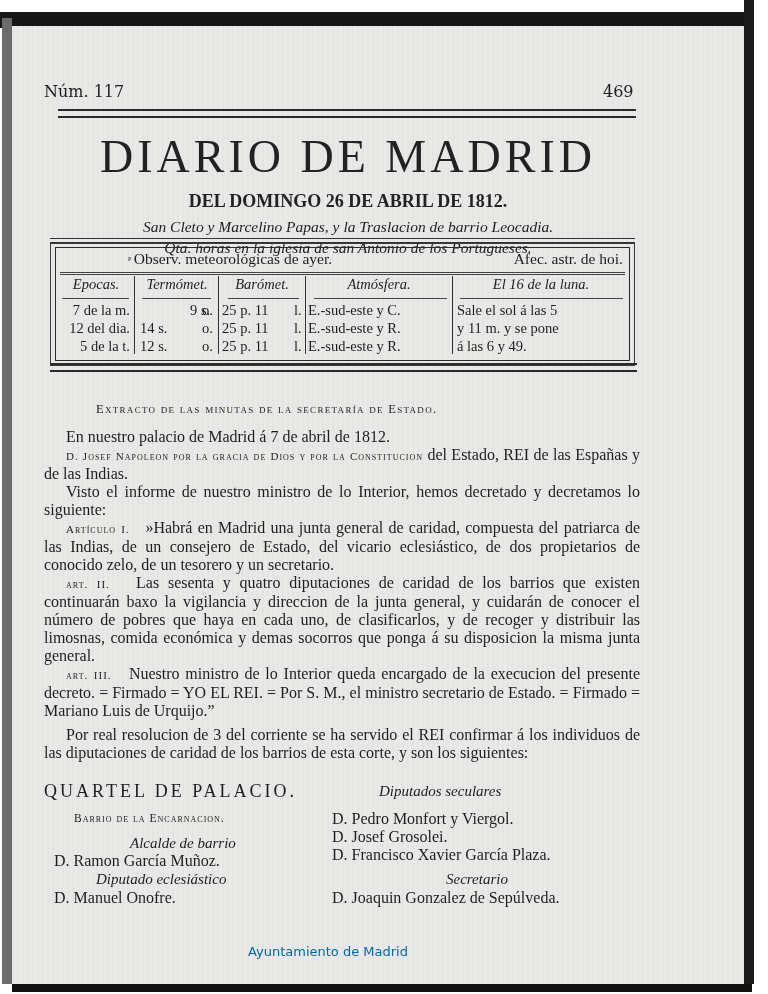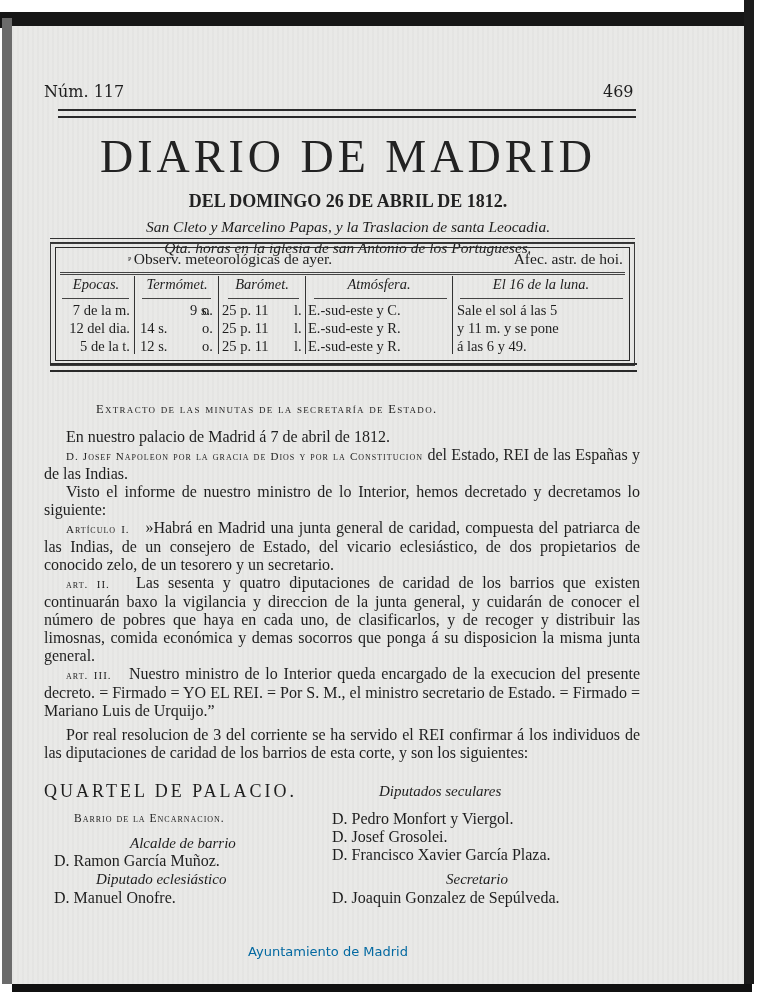--- a/index.html
+++ b/index.html
@@ -68,21 +68,21 @@
 
 <div class="page">
 
   <div class="abs num">Núm. 117</div>
   <div class="abs pagenum">469</div>
   <div class="abs rule-double" style="top:83px;"></div>
 
   <div class="abs masthead">DIARIO DE MADRID</div>
   <div class="abs dateline">DEL DOMINGO 26 DE ABRIL DE 1812.</div>
   <div class="abs saints">
-    <div>San Cleto y Marcelino Papas, y la Traslacion de santa Leocadia.</div>
+    <div>San Cleto y Marcelino Papas, y la Traslacion de barrio Leocadia.</div>
     <div>Qta. horas en la iglesia de san Antonio de los Portugueses.</div>
   </div>
 
   <div class="abs wx-topbar" style="top:212px; left:38px;"></div>
   <div class="abs wx-outer" style="top:217px; left:38px;"></div>
   <div class="abs wx" style="top:221px; left:43px;">
     <div class="wx-row1">
       <span class="l"><span style="font-size:10px;">ᴾ </span><span>Observ. meteorológicas de ayer.</span></span>
       <span class="r">Afec. astr. de hoi.</span>
     </div>

